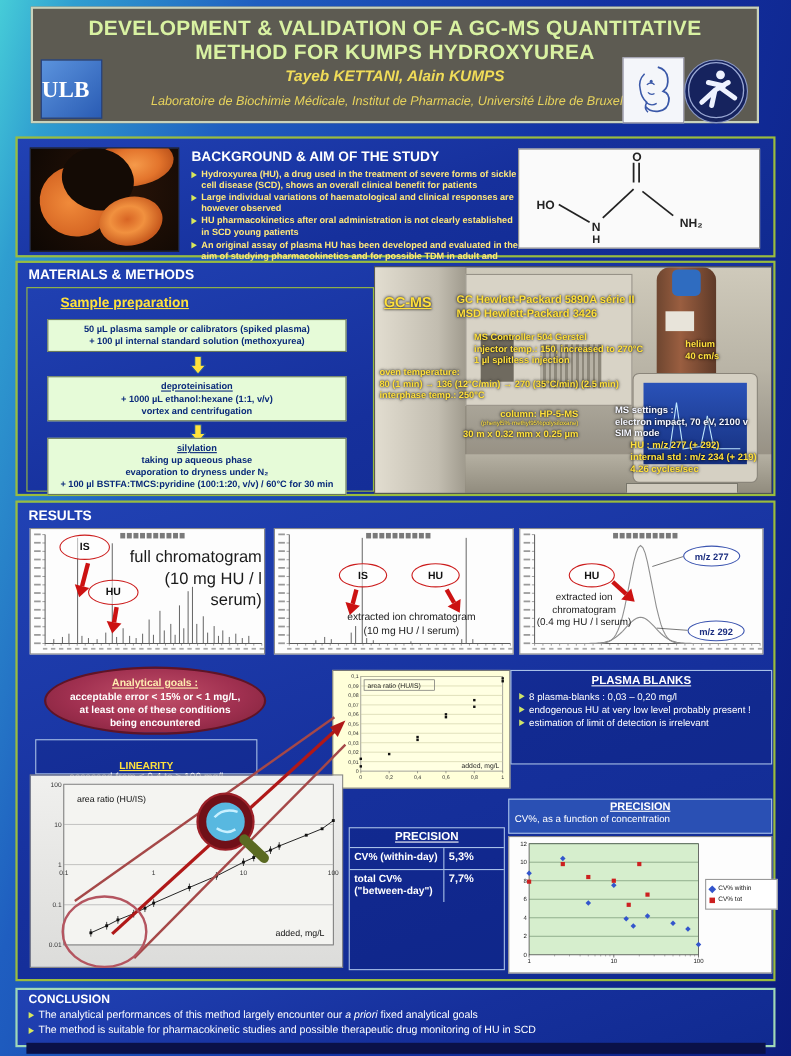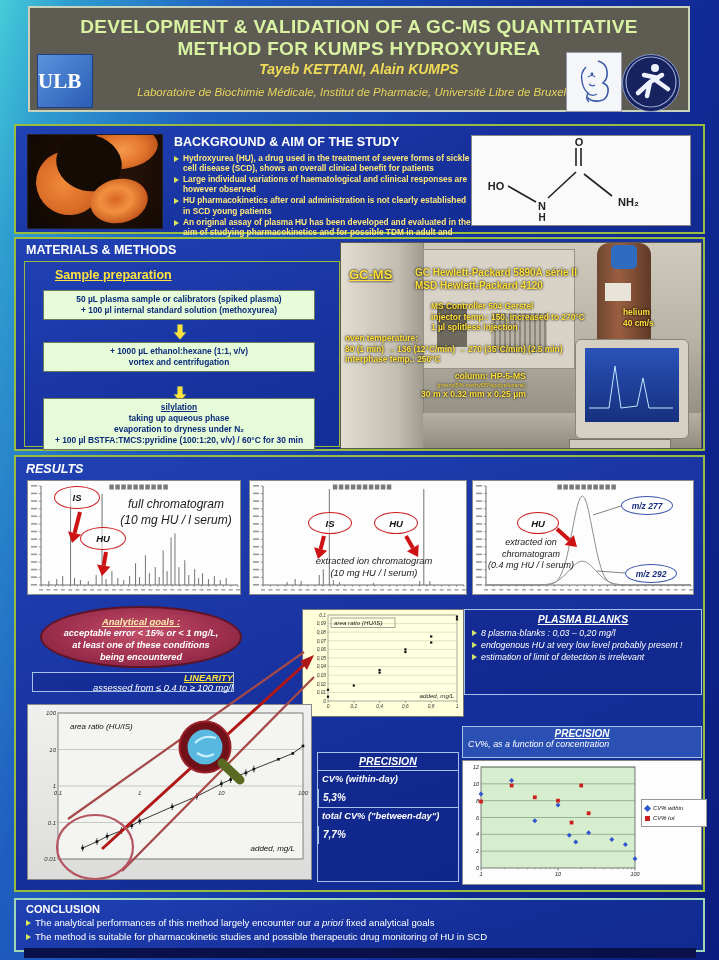--- a/index.html
+++ b/index.html
@@ -34,40 +34,40 @@
   .prep-title{left:30px;top:6px;color:#ffe23c;font-weight:bold;font-size:12.5px;text-decoration:underline;}
   .step{position:absolute;left:18px;width:272px;background:#e6fbd8;border:1px solid #6a7a5a;color:#0a2a7a;font-weight:bold;font-size:8.4px;text-align:center;line-height:1.3;padding:3px 2px;box-sizing:border-box;}
   .step-title{text-decoration:underline;}
   .flow-arrow{position:absolute;left:148px;width:14px;height:16px;}
   .photo{left:324px;top:3px;width:362px;height:207px;background:linear-gradient(180deg,#cfcabb 0%,#b9b4a6 45%,#9d988c 75%,#8d8374 100%);overflow:hidden;border:1px solid #5a5a50;box-sizing:border-box;}
   .ph{position:absolute;}
   .ph-text{position:absolute;font-weight:bold;line-height:1.25;text-shadow:0 0 2px rgba(0,0,0,.85),0 0 3px rgba(0,0,0,.6);}
   .yel{color:#ffe03c;} .wht{color:#f4f6ff;}
   .gcms-label{font-size:13px;text-decoration:underline;}
   
-  .res-section{left:14px;top:455px;width:691px;height:437px;font-style:italic;}
+  .res-section{left:14px;top:455px;width:691px;height:437px;}
   .panel{position:absolute;top:23px;height:115px;background:#fdfdfd;border:1px solid #8a8a8a;box-sizing:border-box;}
   .panel svg{position:absolute;left:0;top:0;}
   .cap{position:absolute;color:#1a1a1a;text-align:center;line-height:1.3;}
   .red-ellipse{position:absolute;border:1.6px solid #cc1d1d;border-radius:50%;display:flex;align-items:center;justify-content:center;color:#111;font-weight:bold;font-size:9.5px;box-sizing:border-box;background:rgba(255,255,255,.55);}
   .blue-ellipse{position:absolute;border:1.2px solid #3c55b0;border-radius:50%;display:flex;align-items:center;justify-content:center;color:#1d2f80;font-weight:bold;font-size:8.5px;box-sizing:border-box;background:rgba(255,255,255,.7);}
   .goals{left:24px;top:149px;width:202px;height:62px;border-radius:50%;background:radial-gradient(ellipse at 50% 42%,#c2506a 0%,#a03050 55%,#7c2038 100%);border:2px solid #5e1426;text-align:center;color:#fff;font-weight:bold;font-size:9.2px;line-height:1.3;box-sizing:border-box;padding-top:8px;}
   .goals-title{color:#ffedb0;text-decoration:underline;font-size:9.5px;}
   .thinbox{border:1px solid #a8c0e8;box-sizing:border-box;color:#fff;background:rgba(8,24,110,.25);}
-  .linearity{left:16px;top:215px;width:202px;height:20px;text-align:right;font-size:9.3px;padding-top:0;}
+  .linearity{left:16px;top:215px;width:202px;height:32px;text-align:center;font-size:9.3px;padding-top:18px;}
   .lin-title{color:#ffe23c;font-weight:bold;text-decoration:underline;}
   .inset-chart{left:286px;top:152px;width:162px;height:108px;background:#ffffd9;border:1px solid #777;box-sizing:border-box;}
   .pblanks{left:448px;top:152px;width:238px;height:86px;padding:3px 7px;font-size:8.8px;line-height:1.3;}
   .pb-title{text-align:center;font-weight:bold;text-decoration:underline;font-size:10.5px;margin-bottom:1px;}
   .pb .tri{border-left-color:#cfe46a;margin-top:2px;}
   .mainchart{left:11px;top:247px;width:285px;height:176px;background:linear-gradient(180deg,#f0f0ee,#dcdcda);border:1px solid #888;box-sizing:border-box;}
   .ptable{left:301px;top:295px;width:142px;height:130px;font-size:8.8px;line-height:1.25;}
   .pt-head{padding:2px 4px;}
   .pt-title{text-align:center;font-weight:bold;text-decoration:underline;font-size:10.5px;}
-  .pt-row{display:flex;border-top:1px solid #a8c0e8;flex-direction:column;}
+  .pt-row{display:flex;border-top:1px solid #a8c0e8;}
   .pt-label{flex:1;padding:3px 4px;font-weight:bold;font-size:9.3px;}
   .pt-value{width:46px;border-left:1px solid #a8c0e8;padding:3px 4px;font-weight:bold;font-size:10px;}
   .phead{left:446px;top:269px;width:240px;height:32px;background:#2a50b4;padding:1px 5px;font-size:8.9px;}
   .phead-title{text-align:center;font-weight:bold;text-decoration:underline;font-size:10px;}
   .pchart{left:446px;top:303px;width:240px;height:125px;background:#fdfdfd;border:1px solid #888;box-sizing:border-box;}
   .legend{position:absolute;left:178px;top:38px;width:58px;background:#fff;border:1px solid #999;padding:3px 3px;font-size:5.9px;color:#111;line-height:1.7;}
   .lg-row{display:flex;align-items:center;gap:3px;}
   .lg-d{width:5px;height:5px;transform:rotate(45deg);flex:none;}
   .lg-s{width:5px;height:5px;flex:none;}
   .overlay{left:0;top:0;pointer-events:none;z-index:9;}
@@ -158,20 +158,21 @@
     <div class="abs prep-panel">
       <div class="abs prep-title">Sample preparation</div>
       <div class="step" style="top:28px;">
         <div>50 µL plasma sample or calibrators (spiked plasma)</div>
         <div>+ 100 µl internal standard solution (methoxyurea)</div>
       </div>
       <svg class="flow-arrow" style="top:62px;" viewBox="0 0 14 16">
           <polygon points="4,0 10,0 10,8 14,8 7,16 0,8 4,8" fill="#ffe23c" stroke="#2050a0" stroke-width="1"></polygon>
         </svg>
       <div class="step" style="top:80px;">
+        <div class="step-title">deproteinisation</div>
         <div>+ 1000 µL ethanol:hexane (1:1, v/v)</div>
         <div>vortex and centrifugation</div>
       </div>
       <svg class="flow-arrow" style="top:124px;" viewBox="0 0 14 16">
           <polygon points="4,0 10,0 10,8 14,8 7,16 0,8 4,8" fill="#ffe23c" stroke="#2050a0" stroke-width="1"></polygon>
         </svg>
       <div class="step" style="top:136px;">
         <div class="step-title">silylation</div>
         <div>taking up aqueous phase</div>
         <div>evaporation to dryness under N₂</div>
@@ -194,40 +195,48 @@
           <svg width="94" height="74">
               <polyline points="4,60 24,60 30,18 36,60 52,58 58,30 64,60 88,60" fill="none" stroke="#bfe8ff" stroke-width="1"></polyline>
             </svg>
         </div>
       </div>
       <div class="ph" style="left:228px;top:196px;width:100px;height:10px;background:#cfcabd;border:1px solid #77756a;"></div>
 
       <div class="ph-text yel gcms-label" style="left:8px;top:24px;">GC-MS</div>
       <div class="ph-text yel" style="left:74px;top:24px;font-size:10px;">
         <div>GC Hewlett-Packard 5890A série II</div>
-        <div>MSD Hewlett-Packard 4120</div>
+        <div>MSD Hewlett-Packard 3426</div>
       </div>
       <div class="ph-text yel" style="left:90px;top:58px;font-size:8.4px;">
         <div>MS Controller 504 Gerstel</div>
         <div>injector temp.: 150, increased to 270°C</div>
         <div>1 µl splitless injection</div>
       </div>
       <div class="ph-text yel" style="left:282px;top:64px;font-size:8.4px;">
         <div>helium</div>
         <div>40 cm/s</div>
       </div>
       <div class="ph-text yel" style="left:4px;top:90px;font-size:8.4px;">
         <div>oven temperature:</div>
         <div>80 (1 min) → 136 (12°C/min) → 270 (35°C/min) (2.5 min)</div>
         <div>interphase temp.: 250°C</div>
       </div>
       <div class="ph-text yel" style="left:80px;top:128px;font-size:8.6px;text-align:right;">
         <div>column: HP-5-MS</div>
         <div style="font-size:5.6px;font-weight:normal;">(phenyl5%-methyl95%polysiloxane)</div>
         <div>30 m x 0.32 mm x 0.25 µm</div>
+      </div>
+      <div class="ph-text wht" style="left:218px;top:124px;font-size:8.6px;">
+        <div>MS settings :</div>
+        <div>electron impact, 70 eV, 2100 v</div>
+        <div>SIM mode</div>
+        <div class="yel" style="margin-left:14px;">HU : m/z 277 (+ 292)</div>
+        <div class="yel" style="margin-left:14px;">internal std :  m/z 234 (+ 219)</div>
+        <div class="yel" style="margin-left:14px;">4.26 cycles/sec</div>
       </div>
     </div>
   </div>
 
   <div class="abs section res-section">
     <div class="abs sec-title" style="left:10px;top:5px;">RESULTS</div>
 
     <div class="panel" style="left:11px;width:214px;">
       <svg width="214" height="115">
           <line x1="13" y1="5" x2="13" y2="104" stroke="#444" stroke-width="0.8"></line>
@@ -354,21 +363,21 @@
           <line x1="156.81" y1="104" x2="156.81" y2="79.25" stroke="#636363" stroke-width="0.9"></line>
           <line x1="160.75" y1="104" x2="160.75" y2="94.1" stroke="#636363" stroke-width="0.9"></line>
           <line x1="166.66" y1="104" x2="166.66" y2="88.16" stroke="#636363" stroke-width="0.9"></line>
           <line x1="170.6" y1="104" x2="170.6" y2="97.07" stroke="#636363" stroke-width="0.9"></line>
           <line x1="174.54" y1="104" x2="174.54" y2="92.12" stroke="#636363" stroke-width="0.9"></line>
           <line x1="180.45" y1="104" x2="180.45" y2="98.06" stroke="#636363" stroke-width="0.9"></line>
           <line x1="186.36" y1="104" x2="186.36" y2="95.09" stroke="#636363" stroke-width="0.9"></line>
           <line x1="192.27" y1="104" x2="192.27" y2="99.05" stroke="#636363" stroke-width="0.9"></line>
           <line x1="198.18" y1="104" x2="198.18" y2="97.07" stroke="#636363" stroke-width="0.9"></line>
         </svg>
-      <div class="cap" style="left:86px;top:16px;width:124px;font-size:12px;">
+      <div class="cap" style="left:86px;top:16px;width:124px;font-size:15px;text-align:right;">
         <div>full chromatogram</div>
         <div>(10 mg HU / l serum)</div>
       </div>
       <div class="red-ellipse" style="left:26px;top:5px;width:46px;height:23px;">
           <span>IS</span>
         </div>
       <div class="red-ellipse" style="left:52px;top:46px;width:46px;height:23px;">
           <span>HU</span>
         </div>
       <svg class="abs" width="214" height="115" style="left:0;top:0;pointer-events:none;">

